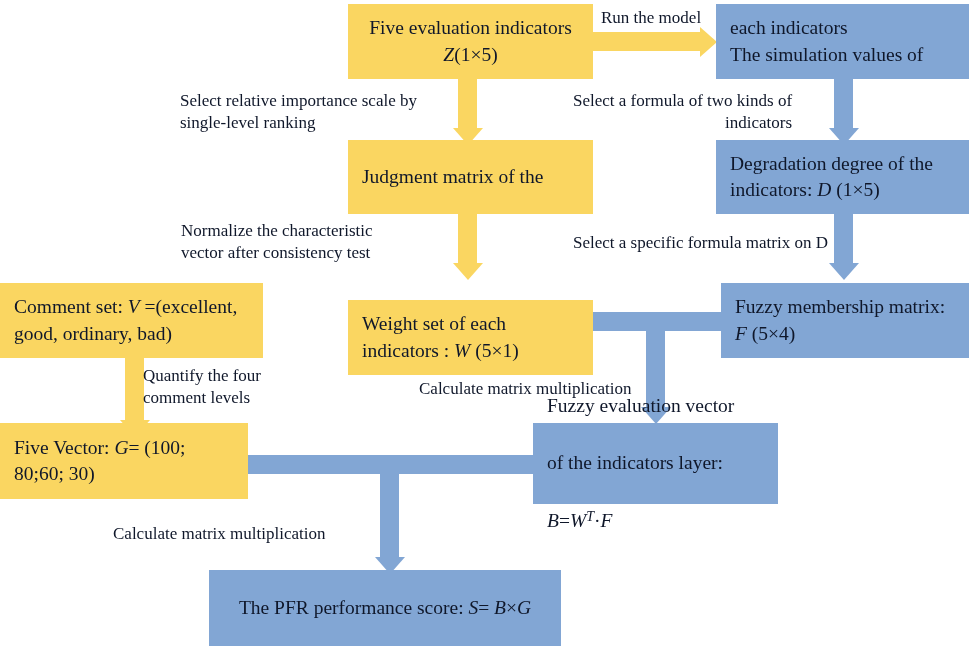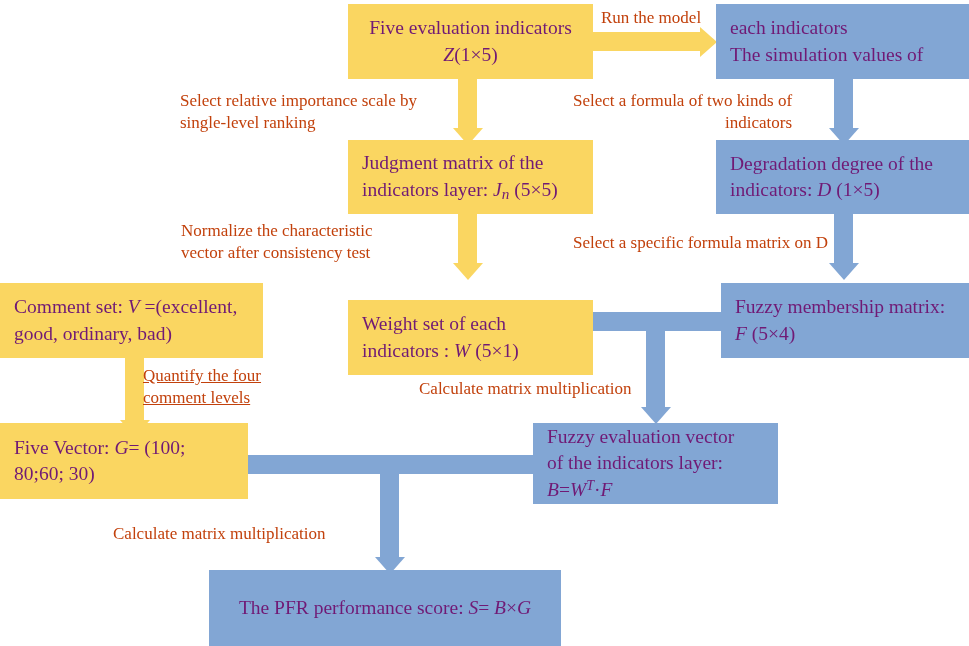--- a/index.html
+++ b/index.html
@@ -17,37 +17,37 @@
   }
   .box {
     position: absolute;
     box-sizing: border-box;
     display: flex;
     flex-direction: column;
     justify-content: center;
     padding: 4px 14px;
     font-size: 19.5px;
     line-height: 1.34;
-    color: #701a75;
+    color: #0f172a;
     z-index: 3;
   }
   .box.yellow { background: #fad661; }
   .box.blue   { background: #82a6d4; }
   .box.center { align-items: center; text-align: center; }
   .box.left   { align-items: flex-start; text-align: left; }
   .box .ln { display: block; white-space: nowrap; }
   .it { font-style: italic; }
   .sub { font-size: 0.78em; vertical-align: -0.18em; font-style: italic; }
   .sup { font-size: 0.72em; vertical-align: 0.45em; font-style: italic; }
 
   .label {
     position: absolute;
     font-size: 17px;
     line-height: 1.32;
-    color: #c2410c;
+    color: #0f172a;
     z-index: 4;
     white-space: pre-line;
   }
 
   
   .seg {
     position: absolute;
     z-index: 1;
   }
   .seg.y { background: #fad661; }
@@ -111,21 +111,20 @@
     <span class="ln"><span class="it">Z</span><span>(1×5)</span></span>
   </div>
 
   <div class="box blue left" style="left:716px; top:4px; width:253px; height:75px;">
     <span class="ln">each indicators</span>
     <span class="ln">The simulation values of</span>
   </div>
 
   <div class="box yellow left" style="left:348px; top:140px; width:245px; height:74px;">
     <span class="ln">Judgment matrix of the</span>
-    <span class="ln"><span>indicators layer: </span><span class="it">J</span><span class="sub">n</span><span> (5×5)</span></span>
   </div>
 
   <div class="box blue left" style="left:716px; top:140px; width:253px; height:74px;">
     <span class="ln">Degradation degree of the</span>
     <span class="ln"><span>indicators: </span><span class="it">D</span><span> (1×5)</span></span>
   </div>
 
   <div class="box yellow left" style="left:0px; top:283px; width:263px; height:75px;">
     <span class="ln"><span>Comment set: </span><span class="it">V</span><span> =(excellent,</span></span>
     <span class="ln">good, ordinary, bad)</span>
@@ -139,21 +138,21 @@
   <div class="box blue left" style="left:721px; top:283px; width:248px; height:75px;">
     <span class="ln">Fuzzy membership matrix:</span>
     <span class="ln"><span class="it">F</span><span> (5×4)</span></span>
   </div>
 
   <div class="box yellow left" style="left:0px; top:423px; width:248px; height:76px;">
     <span class="ln"><span>Five Vector: </span><span class="it">G</span><span>= (100;</span></span>
     <span class="ln">80;60; 30)</span>
   </div>
 
-  <div class="box blue left" style="left:533px; top:423px; width:245px; height:81px;">
+  <div class="box blue left" style="left:533px; top:423px; width:245px; height:81px;gap:31px;">
     <span class="ln">Fuzzy evaluation  vector</span>
     <span class="ln">of the indicators layer:</span>
     <span class="ln"><span class="it">B</span><span>=</span><span class="it">W</span><span class="sup">T</span><span>·</span><span class="it">F</span></span>
   </div>
 
   <div class="box blue center" style="left:209px; top:570px; width:352px; height:76px;">
     <span class="ln"><span>The PFR performance score: </span><span class="it">S</span><span>= </span><span class="it">B</span><span>×</span><span class="it">G</span></span>
   </div>
 
   <div class="label" style="left:601px; top:7px;">Run the model</div>
@@ -162,20 +161,20 @@
 single-level ranking</div>
 
   <div class="label" style="left:573px; top:90px;text-align:right;">Select a formula of two kinds of
 indicators</div>
 
   <div class="label" style="left:181px; top:220px;">Normalize the characteristic
 vector after consistency test</div>
 
   <div class="label" style="left:573px; top:232px;">Select a specific formula matrix on D</div>
 
-  <div class="label" style="left:143px; top:365px;text-decoration:underline;">Quantify the four
+  <div class="label" style="left:143px; top:365px;">Quantify the four
 comment levels</div>
 
   <div class="label" style="left:419px; top:378px;">Calculate matrix multiplication</div>
 
   <div class="label" style="left:113px; top:523px;">Calculate matrix multiplication</div>
 
 </div>
 
 </body></html>

